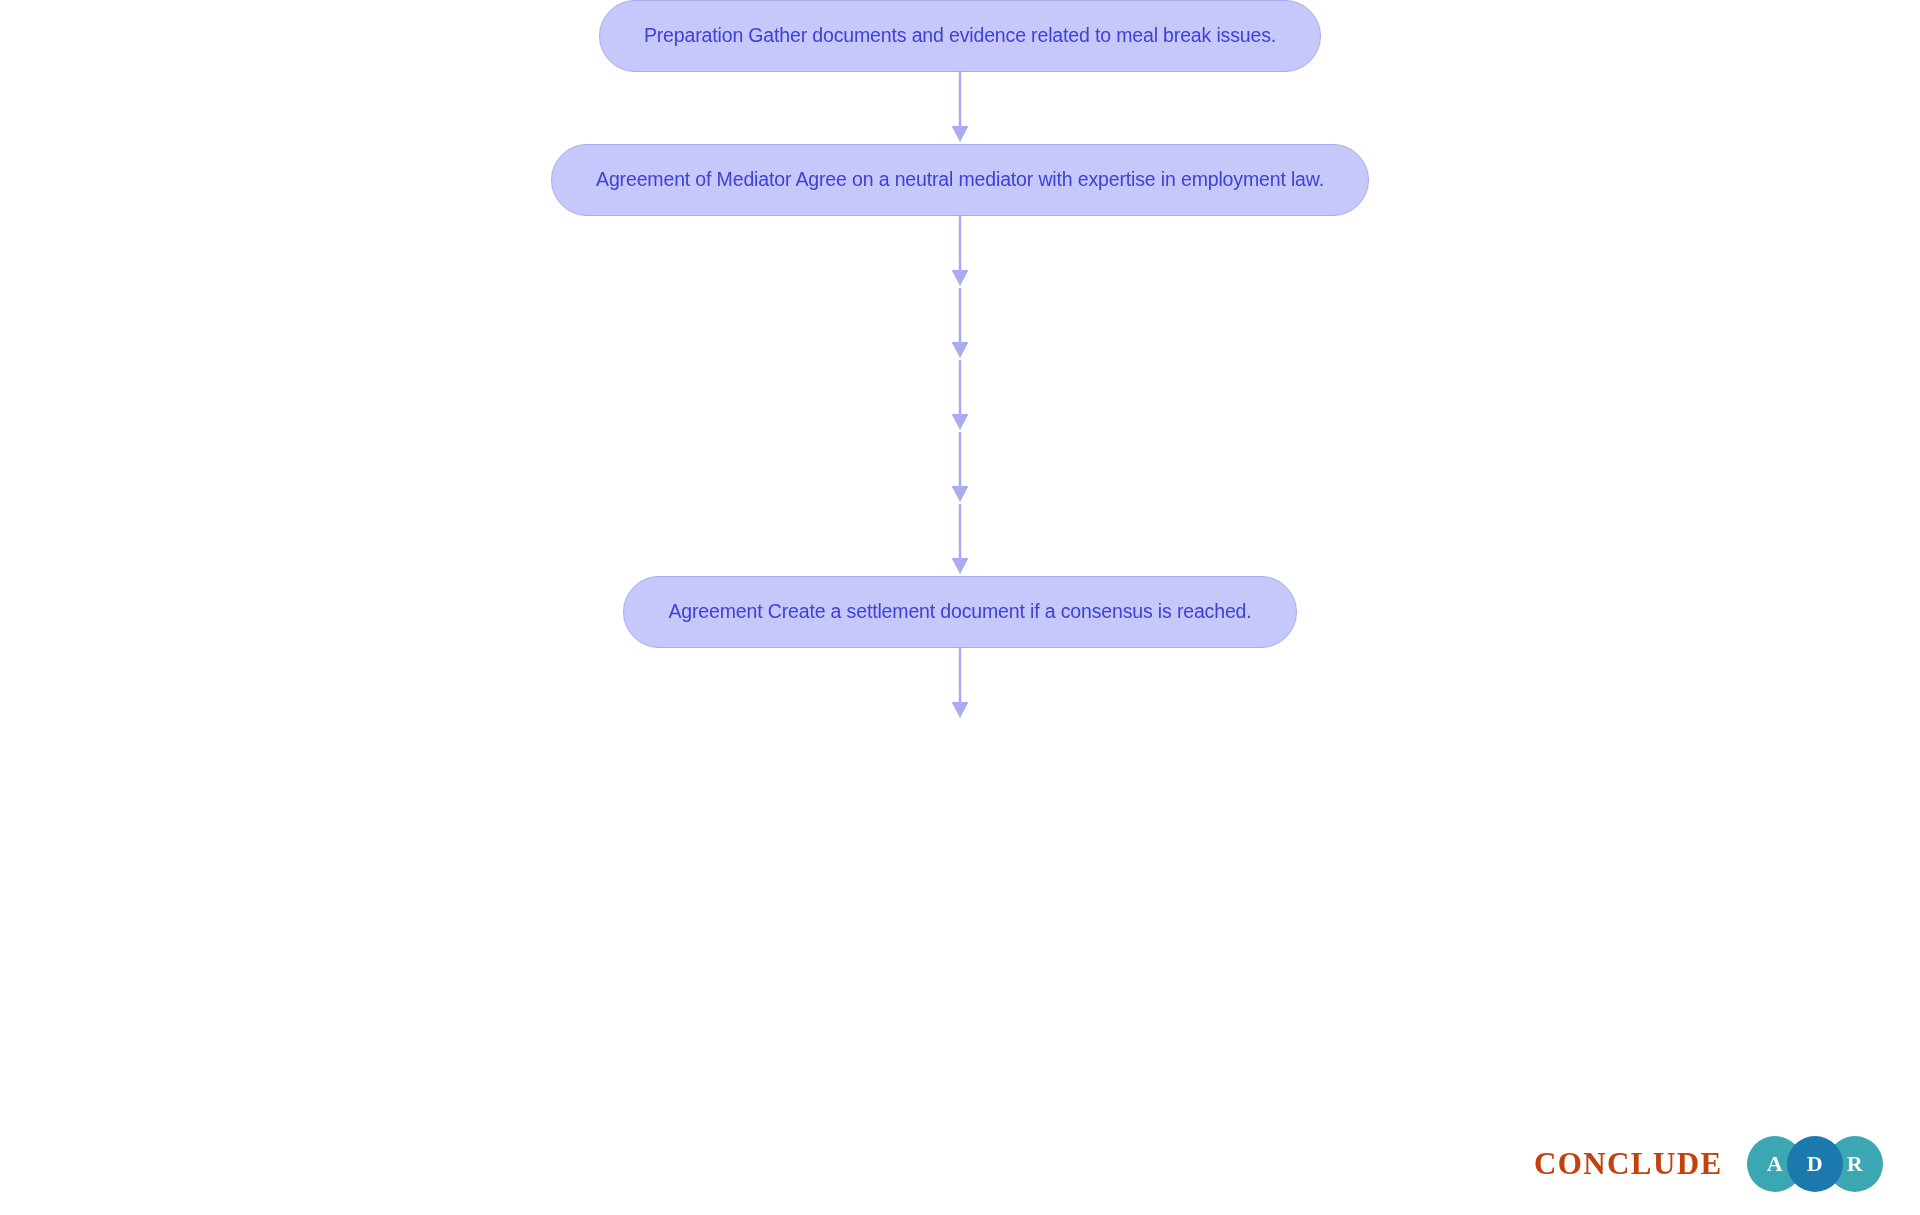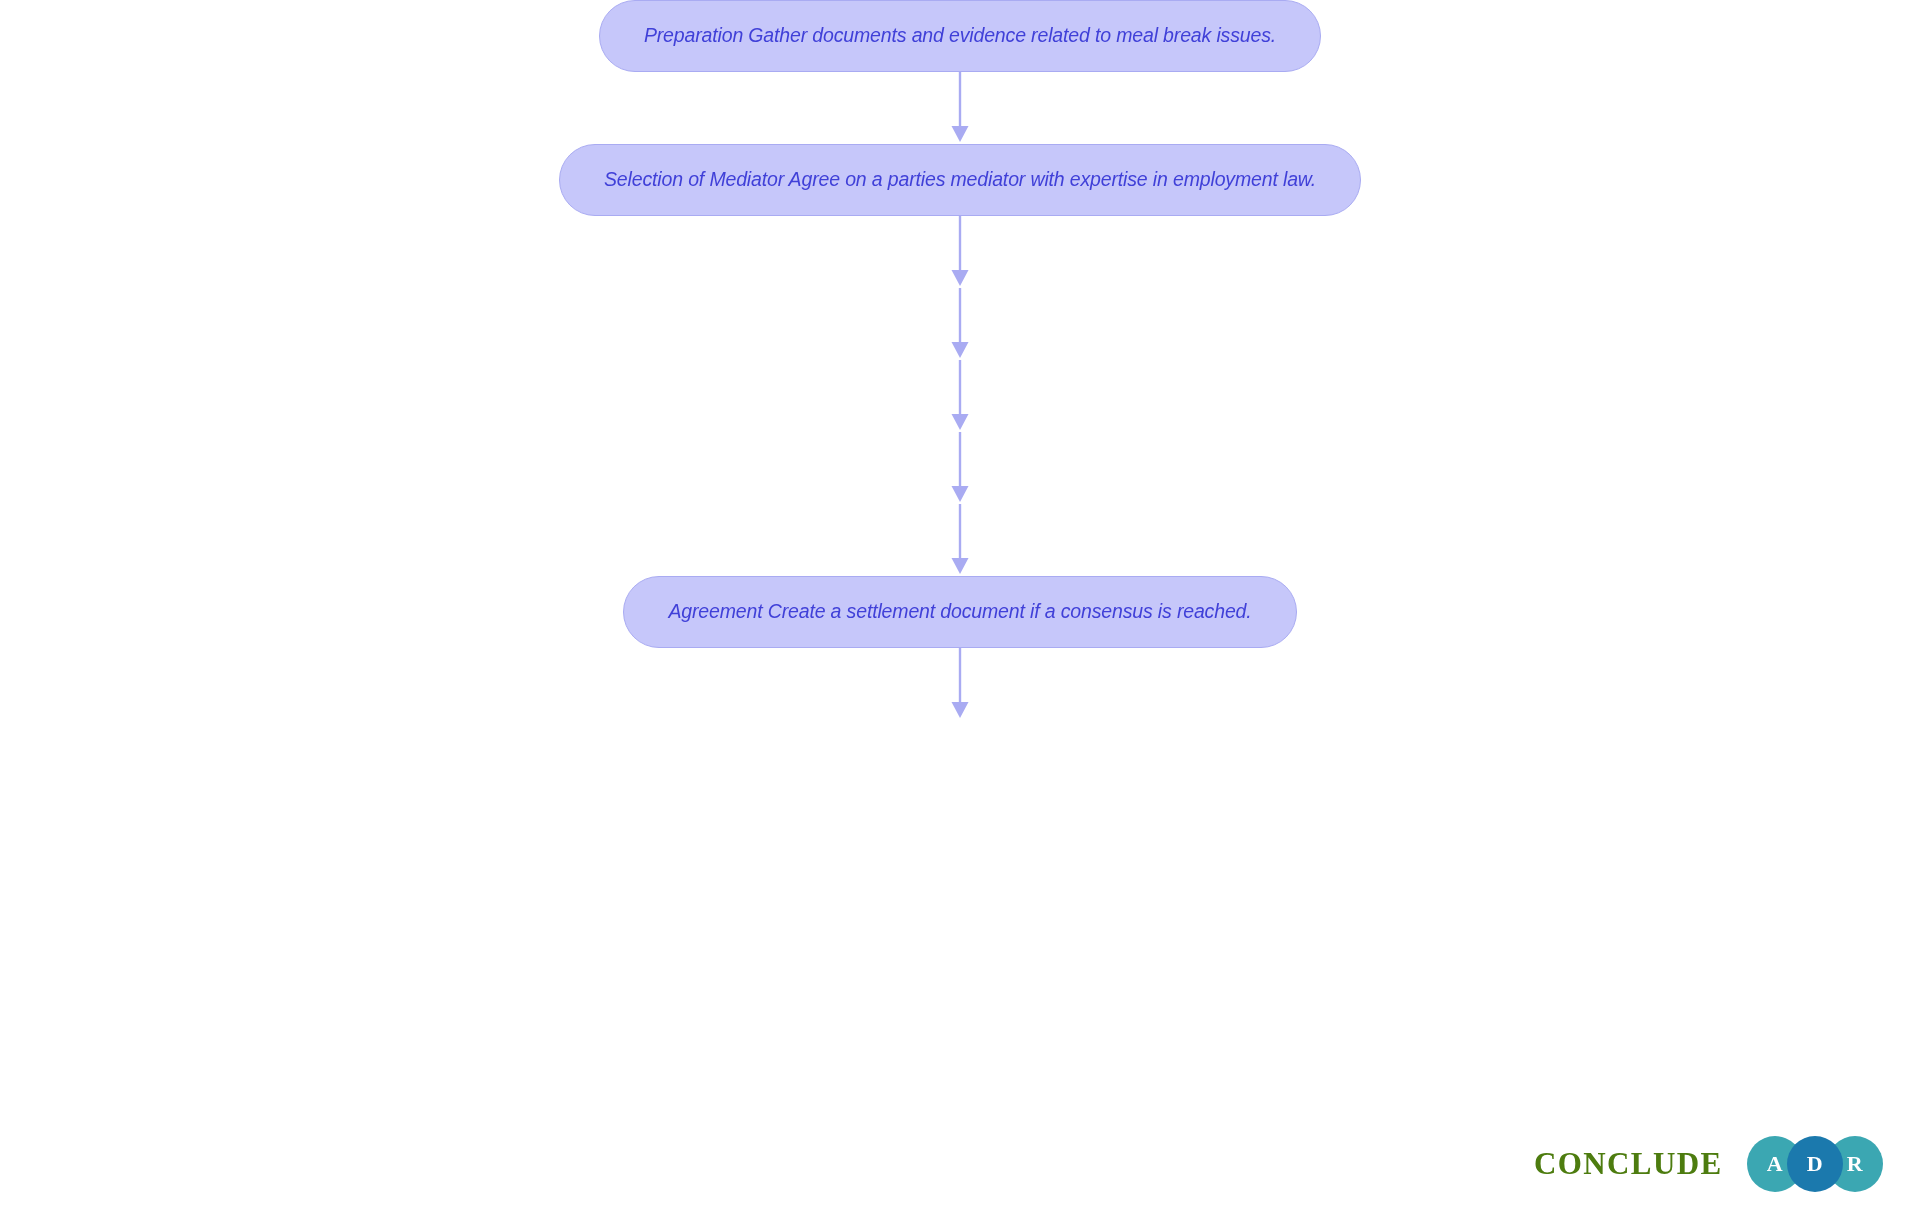--- a/index.html
+++ b/index.html
@@ -15,21 +15,20 @@
     overflow: hidden;
     font-family: "Liberation Sans", "DejaVu Sans", sans-serif;
   }
 
   #flow-canvas {
     position: absolute;
     left: 0;
     top: 0;
     width: 1618px;
     height: 1080px;
-    font-style: italic;
   }
 
   .flow-column {
     position: absolute;
     left: 0;
     top: 0;
     width: 1920px;
     display: flex;
     flex-direction: column;
     align-items: center;
@@ -72,21 +71,21 @@
     top: 1133px;
     display: flex;
     align-items: center;
     height: 62px;
   }
   .brand-word {
     font-family: "Liberation Serif", "DejaVu Serif", serif;
     font-weight: 700;
     font-size: 31px;
     letter-spacing: 1.4px;
-    color: #4d7c0f;
+    color: #c2410c;
     margin-right: 24px;
     white-space: nowrap;
   }
   .brand-circles {
     position: relative;
     width: 152px;
     height: 56px;
   }
   .brand-circle {
     position: absolute;
@@ -114,21 +113,21 @@
 
     <div class="node-row">
       <div class="flow-node">Preparation Gather documents and evidence related to meal break issues.</div>
     </div>
     <svg class="connector" viewBox="0 0 40 72" xmlns="http://www.w3.org/2000/svg">
       <line x1="20" y1="0" x2="20" y2="56" stroke="#a9abf2" stroke-width="2.4"></line>
       <path d="M 11.5 54 L 28.5 54 L 20 70 Z" fill="#a9abf2"></path>
     </svg>
 
     <div class="node-row">
-      <div class="flow-node">Selection of Mediator Agree on a parties mediator with expertise in employment law.</div>
+      <div class="flow-node">Agreement of Mediator Agree on a neutral mediator with expertise in employment law.</div>
     </div>
     <svg class="connector" viewBox="0 0 40 72" xmlns="http://www.w3.org/2000/svg">
       <line x1="20" y1="0" x2="20" y2="56" stroke="#a9abf2" stroke-width="2.4"></line>
       <path d="M 11.5 54 L 28.5 54 L 20 70 Z" fill="#a9abf2"></path>
     </svg>
 
     <svg class="connector" viewBox="0 0 40 72" xmlns="http://www.w3.org/2000/svg">
       <line x1="20" y1="0" x2="20" y2="56" stroke="#a9abf2" stroke-width="2.4"></line>
       <path d="M 11.5 54 L 28.5 54 L 20 70 Z" fill="#a9abf2"></path>
     </svg>

